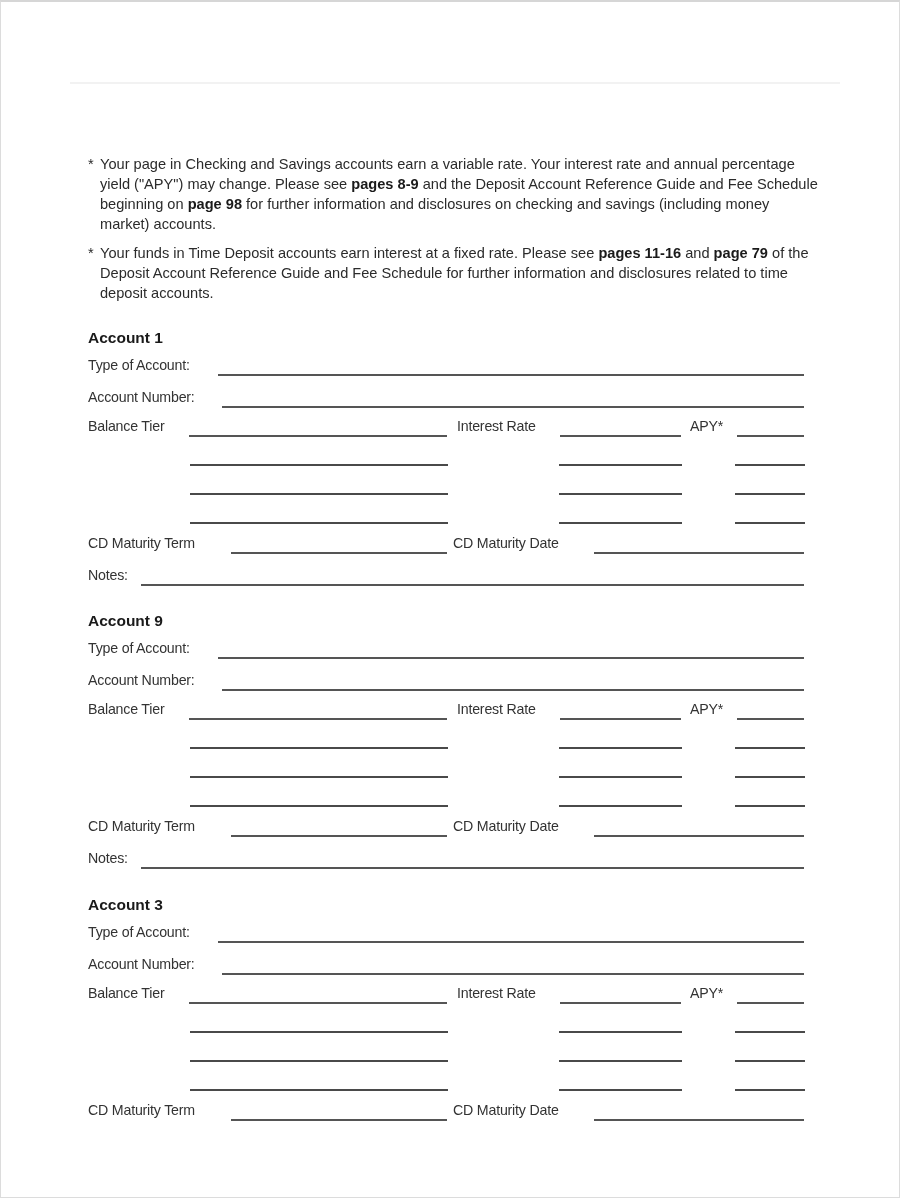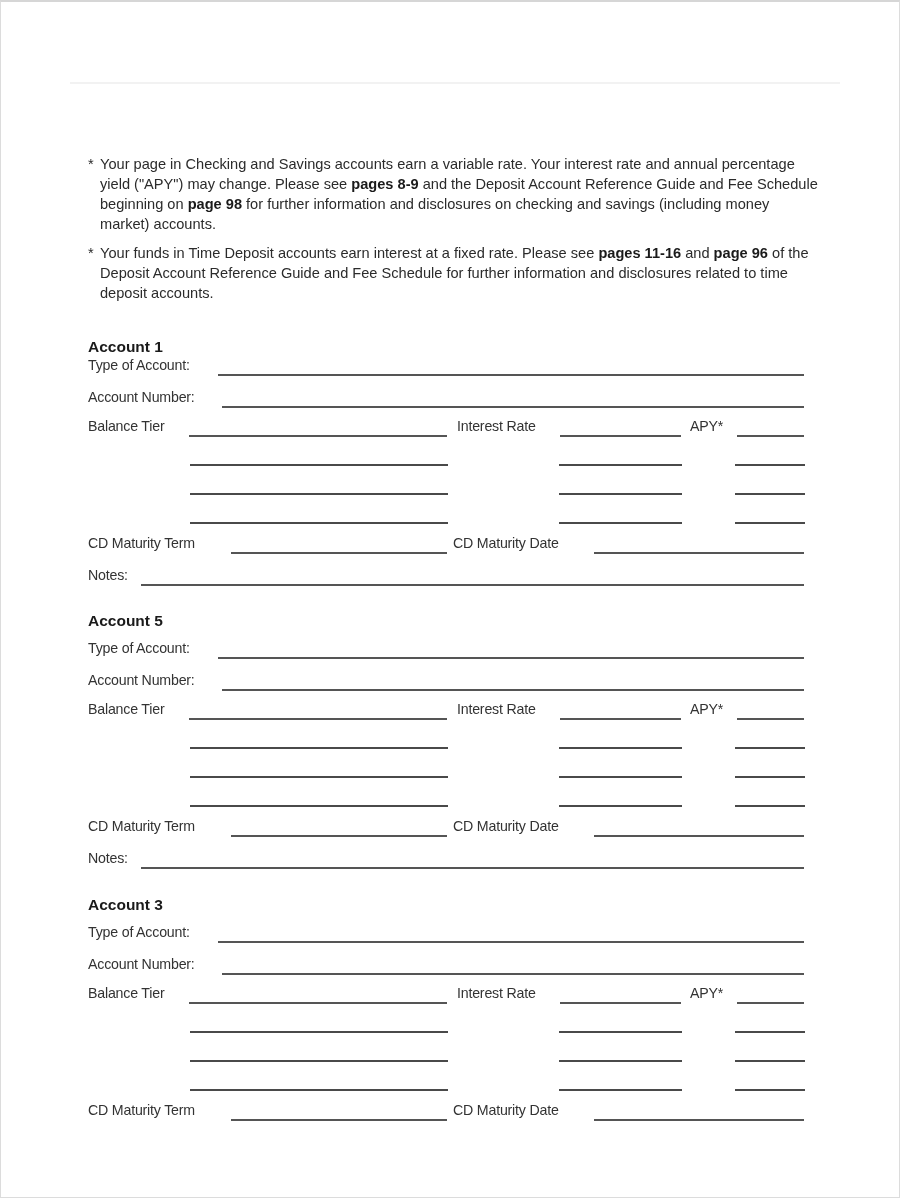--- a/index.html
+++ b/index.html
@@ -31,27 +31,27 @@
 <div class="bullet" style="top:154px;">
   <span class="star">*</span>
   <span class="btext">
     <span>Your page in Checking and Savings accounts earn a variable rate. Your interest rate and annual percentage yield ("APY") may change. Please see </span><b>pages 8-9</b><span> and the Deposit Account Reference Guide and Fee Schedule beginning on </span><b>page 98</b><span> for further information and disclosures on checking and savings (including money market) accounts.</span>
   </span>
 </div>
 
 <div class="bullet" style="top:243px;">
   <span class="star">*</span>
   <span class="btext">
-    <span>Your funds in Time Deposit accounts earn interest at a fixed rate. Please see </span><b>pages 11-16</b><span> and </span><b>page 96</b><span> of the Deposit Account Reference Guide and Fee Schedule for further information and disclosures related to time deposit accounts.</span>
+    <span>Your funds in Time Deposit accounts earn interest at a fixed rate. Please see </span><b>pages 11-16</b><span> and </span><b>page 79</b><span> of the Deposit Account Reference Guide and Fee Schedule for further information and disclosures related to time deposit accounts.</span>
   </span>
 </div>
 
 <div id="accounts-root">
   <div class="acct" style="top: 329px;">
-    <div class="acct-title" style="top:9px;">Account 1</div>
+    <div class="acct-title" style="top:0px;">Account 1</div>
 
     <div class="row-label" style="left:88px; top:28px;">Type of Account:</div>
     <div class="line" style="left:218px; width:586px; top:45px;"></div>
 
     <div class="row-label" style="left:88px; top:60px;">Account Number:</div>
     <div class="line" style="left:222px; width:582px; top:77px;"></div>
 
     <div class="row-label" style="left:88px; top:89px;">Balance Tier</div>
     <div class="line" style="left:189px; width:258px; top:106px;"></div>
     <div class="row-label" style="left:457px; top:89px;">Interest Rate</div>
@@ -76,21 +76,21 @@
     <div class="row-label" style="left:453px; top:206px;">CD Maturity Date</div>
     <div class="line" style="left:594px; width:210px; top:223px;"></div>
 
     <div class="notes-wrap">
       <div class="row-label" style="left:88px; top:238px;">Notes:</div>
       <div class="line" style="left:141px; width:663px; top:255px;"></div>
     </div>
   </div>
 
   <div class="acct" style="top: 612px;">
-    <div class="acct-title" style="top:0px;">Account 5</div>
+    <div class="acct-title" style="top:0px;">Account 9</div>
 
     <div class="row-label" style="left:88px; top:28px;">Type of Account:</div>
     <div class="line" style="left:218px; width:586px; top:45px;"></div>
 
     <div class="row-label" style="left:88px; top:60px;">Account Number:</div>
     <div class="line" style="left:222px; width:582px; top:77px;"></div>
 
     <div class="row-label" style="left:88px; top:89px;">Balance Tier</div>
     <div class="line" style="left:189px; width:258px; top:106px;"></div>
     <div class="row-label" style="left:457px; top:89px;">Interest Rate</div>

